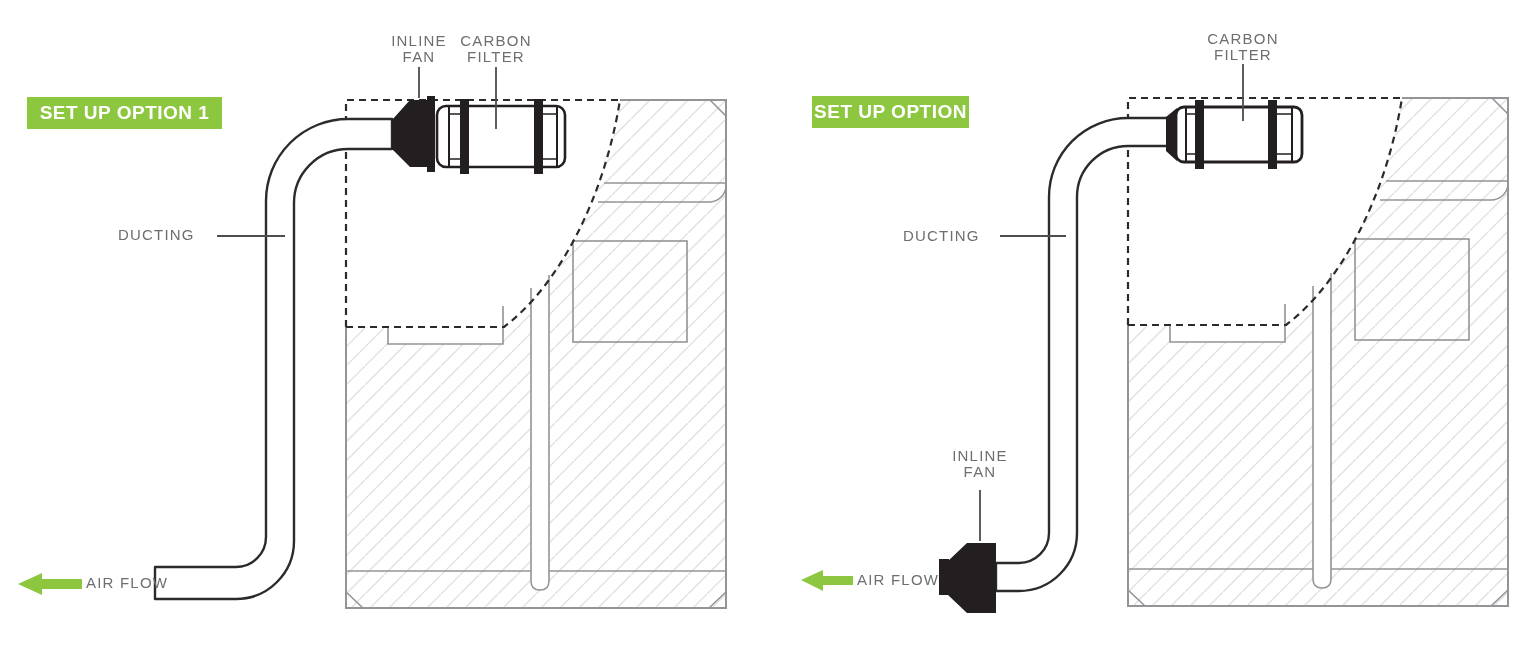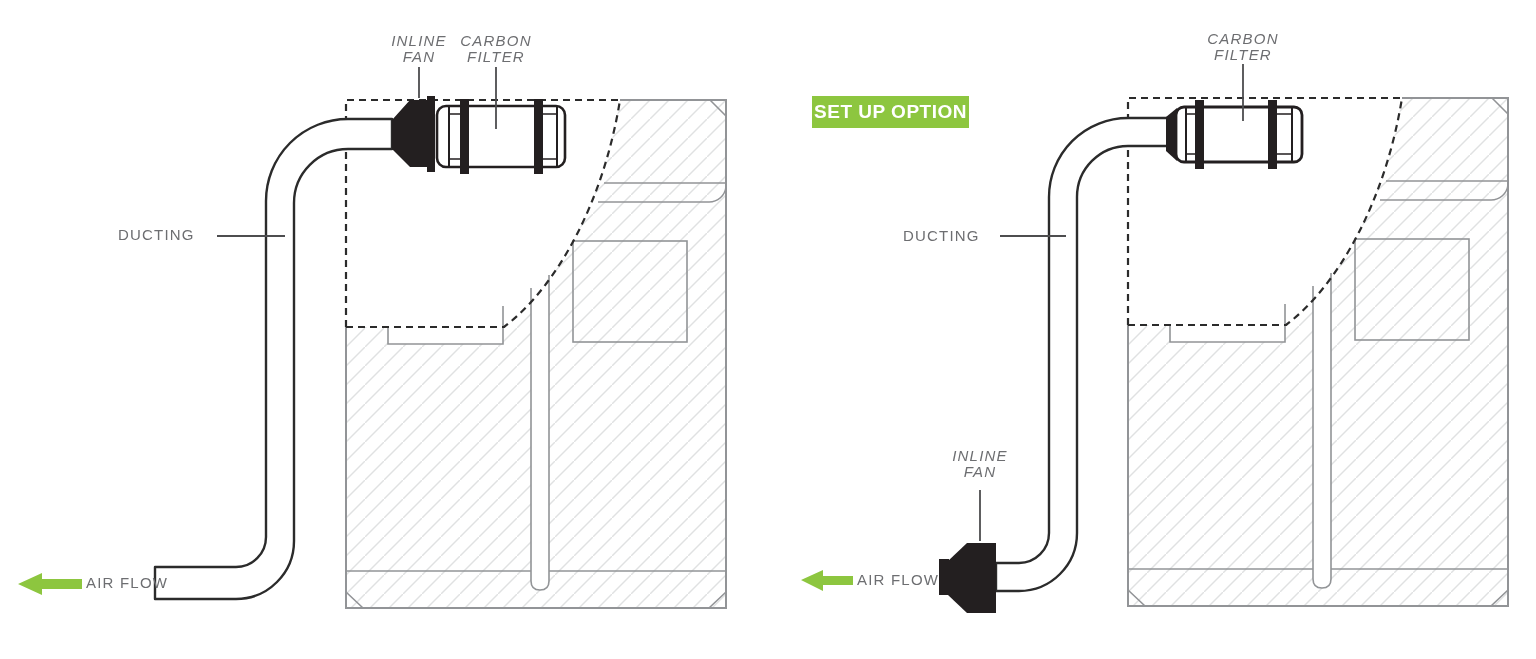--- a/index.html
+++ b/index.html
@@ -3,21 +3,21 @@
 <meta charset="utf-8">
 <style>
   html,body{margin:0;padding:0;background:#ffffff;}
   .canvas{position:relative;width:1536px;height:659px;background:#ffffff;overflow:hidden;
           font-family:"Liberation Sans",sans-serif;}
   .canvas svg{position:absolute;left:0;top:0;}
   .badge{position:absolute;background:#8dc63f;color:#ffffff;
          font:700 19px/32px "Liberation Sans",sans-serif;text-align:center;letter-spacing:.5px;}
   .lbl{position:absolute;color:#6d6e71;font:400 15px/16px "Liberation Sans",sans-serif;
        letter-spacing:1.2px;white-space:pre-line;}
-  .lbl.center{text-align:center;font-style:italic;}
+  .lbl.center{text-align:center;}
   .lbl.right{text-align:left;}
 </style>
 </head>
 <body>
 
 <div class="canvas">
 
   <svg width="1536" height="659" viewBox="0 0 1536 659">
     <defs>
       <pattern id="hatch" patternUnits="userSpaceOnUse" width="19" height="19">
@@ -78,20 +78,21 @@
       <path d="M967,543 L996,543 L996,613 L967,613 L948,595 L948,561 Z" fill="#231f20"></path>
       <rect x="939" y="559" width="10" height="36" fill="#231f20"></rect>
     </g>
 
     <polygon points="18,584 42,573 42,579 82,579 82,589 42,589 42,595" fill="#8dc63f"></polygon>
     <polygon points="801,580 823,570 823,576 853,576 853,585 823,585 823,591" fill="#8dc63f"></polygon>
 
     <path d="M419,67 L419,98 M496,67 L496,129 M217,236 L285,236 M980,490 L980,541 M1243,64 L1243,121 M1000,236 L1066,236" stroke="#4d4d4f" stroke-width="1.8" fill="none"></path>
   </svg>
 
+  <div class="badge" style="left:27px;top:97px;width:195px;height:32px">SET UP OPTION 1</div>
   <div class="lbl center" style="left:379px;top:33px;width:80px">INLINE
 FAN</div>
   <div class="lbl center" style="left:456px;top:33px;width:80px">CARBON
 FILTER</div>
   <div class="lbl right" style="left:118px;top:227px;width:90px">DUCTING</div>
   <div class="lbl" style="left:86px;top:575px">AIR FLOW</div>
 
   <div class="badge" style="left:812px;top:96px;width:157px;height:32px">SET UP OPTION 2</div>
   <div class="lbl center" style="left:940px;top:448px;width:80px">INLINE
 FAN</div>

